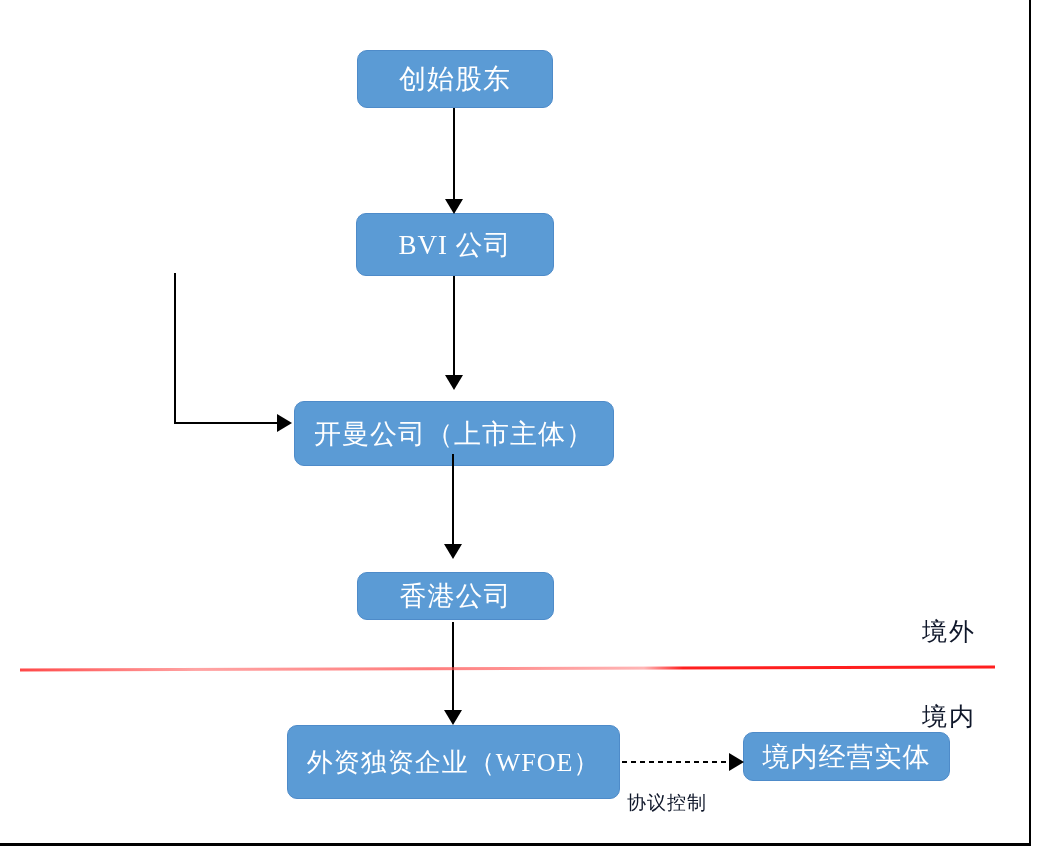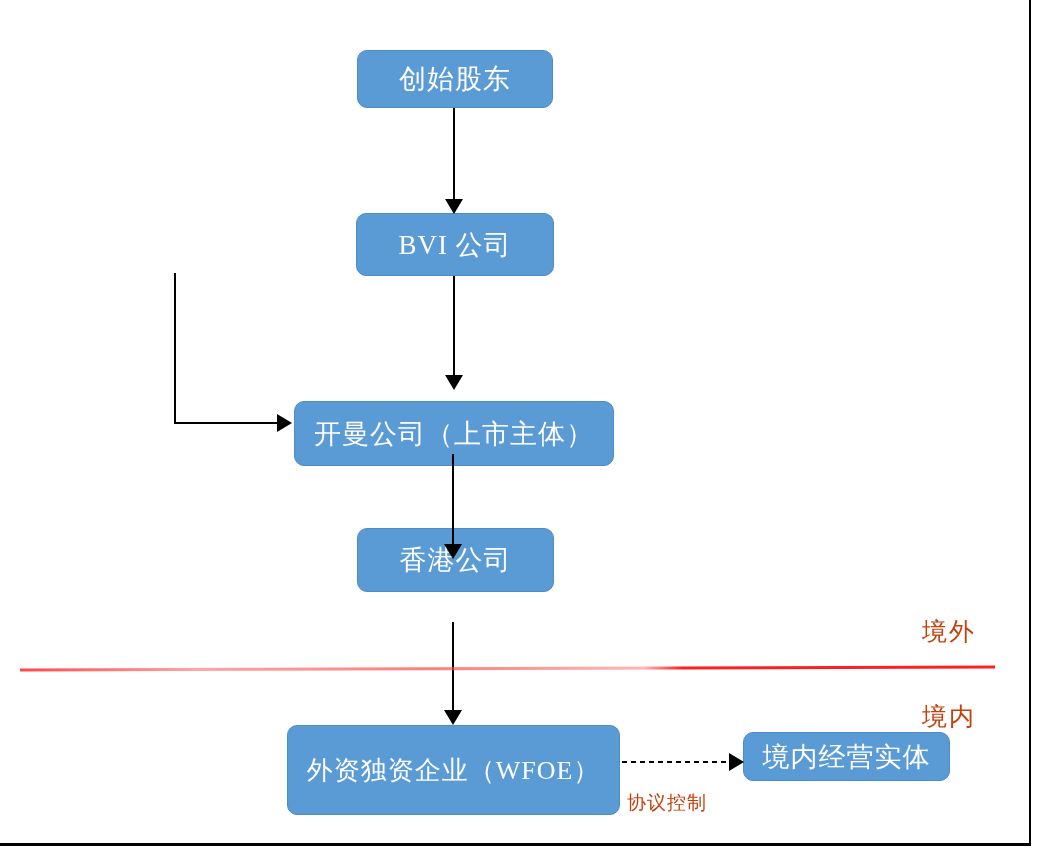--- a/index.html
+++ b/index.html
@@ -32,22 +32,22 @@
     display:flex;align-items:center;justify-content:center;
     font-size:27px;
     letter-spacing:1px;
     box-sizing:border-box;
     white-space:nowrap;
   }
   .n-founders {left:357px;top:50px; width:196px;height:58px;}
   .n-investors{left:86px; top:210px;width:199px;height:65px;}
   .n-bvi      {left:356px;top:213px;width:198px;height:63px;}
   .n-cayman   {left:294px;top:389px;width:320px;height:65px;margin-top:12px;}
-  .n-hk       {left:357px;top:528px;width:197px;height:64px;}
-  .n-wfoe     {left:287px;top:725px;width:333px;height:90px;font-size:26px;}
+  .n-hk       {left:357px;top:572px;width:197px;height:48px;}
+  .n-wfoe     {left:287px;top:725px;width:333px;height:74px;font-size:26px;}
   .n-domestic {left:743px;top:732px;width:207px;height:49px;}
 
   
   .vline{position:absolute;width:2px;background:var(--arrow);}
   .hline{position:absolute;height:2px;background:var(--arrow);}
   .head-down{
     position:absolute;width:0;height:0;
     border-left:9px solid transparent;border-right:9px solid transparent;
     border-top:15px solid var(--arrow);
   }
@@ -81,21 +81,21 @@
     position:absolute;left:20px;top:667px;width:975px;height:2.5px;
     background:linear-gradient(90deg,
       rgba(255,40,40,.85) 0%,   rgba(255,90,90,.55) 18%,
       rgba(255,70,70,.70) 42%,  rgba(255,120,120,.55) 64%,
       var(--divider) 68%,       var(--divider) 100%);
     transform:rotate(-0.18deg);
   }
 
   
   .flabel{
-    position:absolute;color:#c2410c;
+    position:absolute;color:#0f172a;
     font-size:25px;letter-spacing:2px;white-space:nowrap;
   }
   .l-offshore{left:922px;top:615px;}
   .l-onshore {left:922px;top:700px;}
   .l-vie     {left:627px;top:790px;font-size:19px;letter-spacing:1px;}
 </style>
 </head>
 <body>
 
 <div id="canvas">

